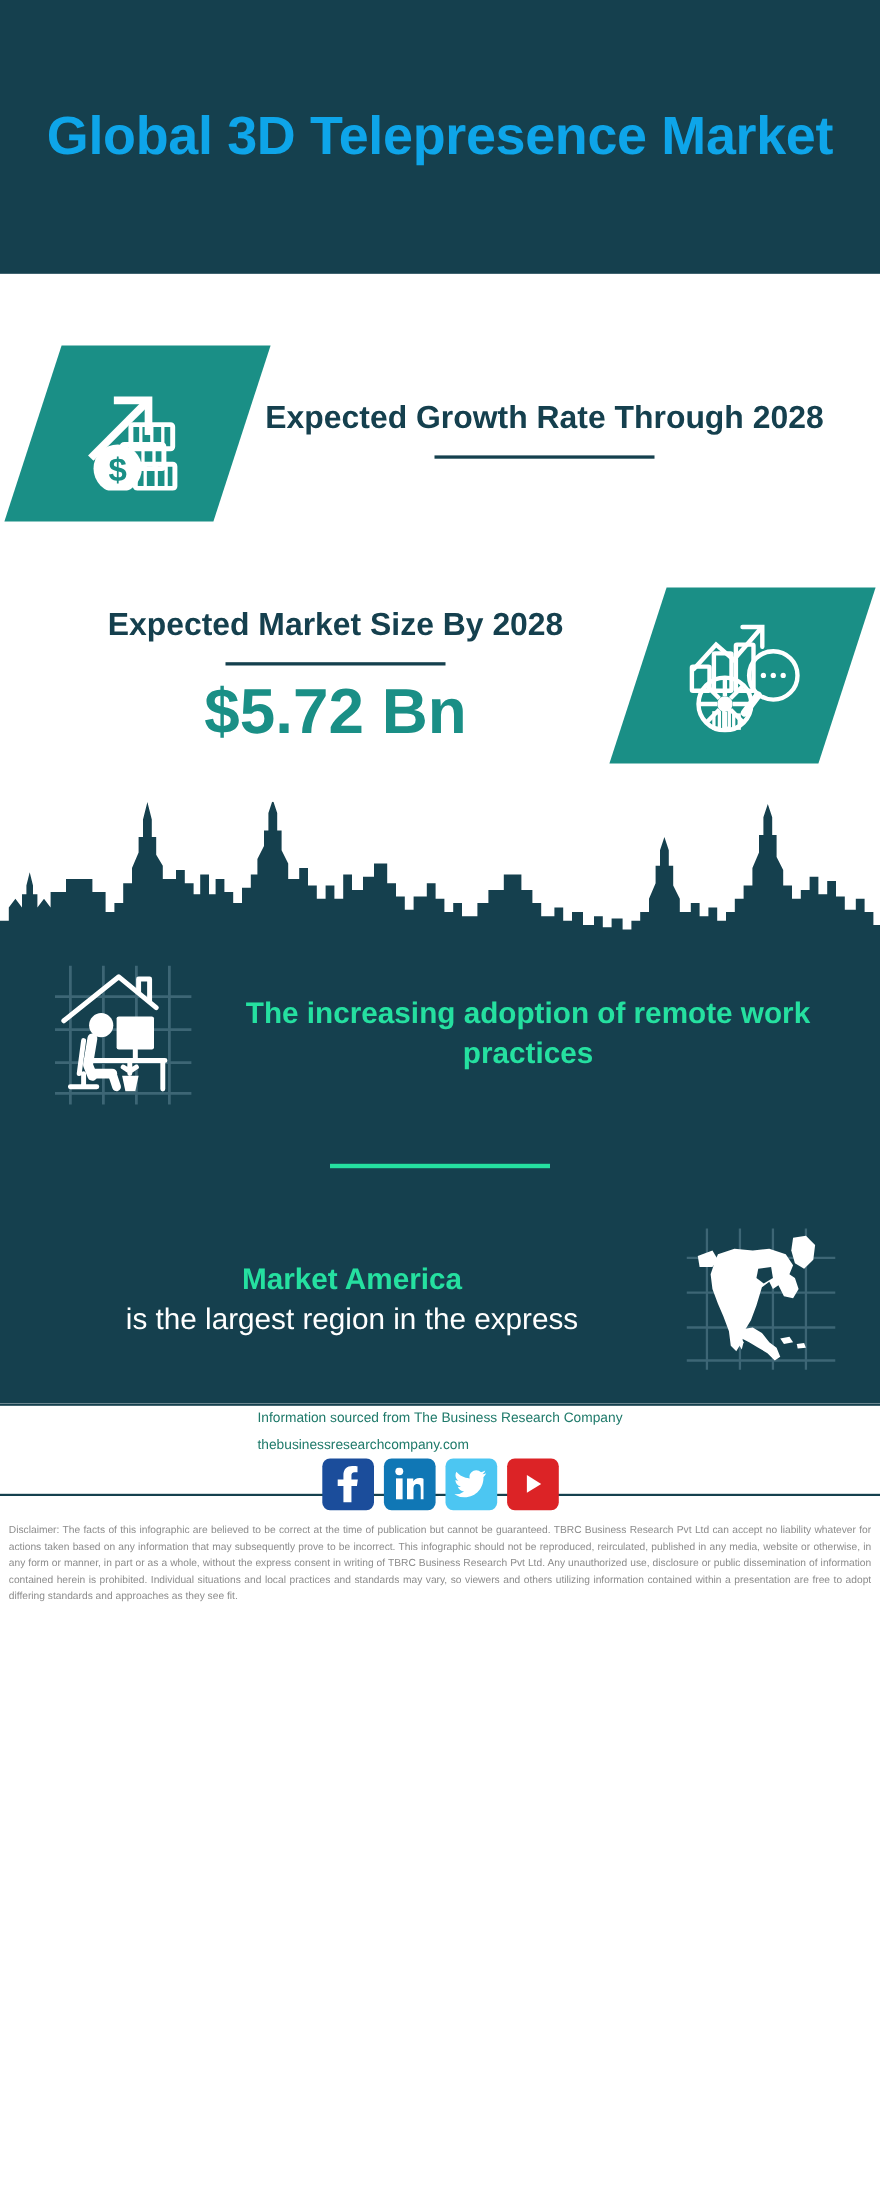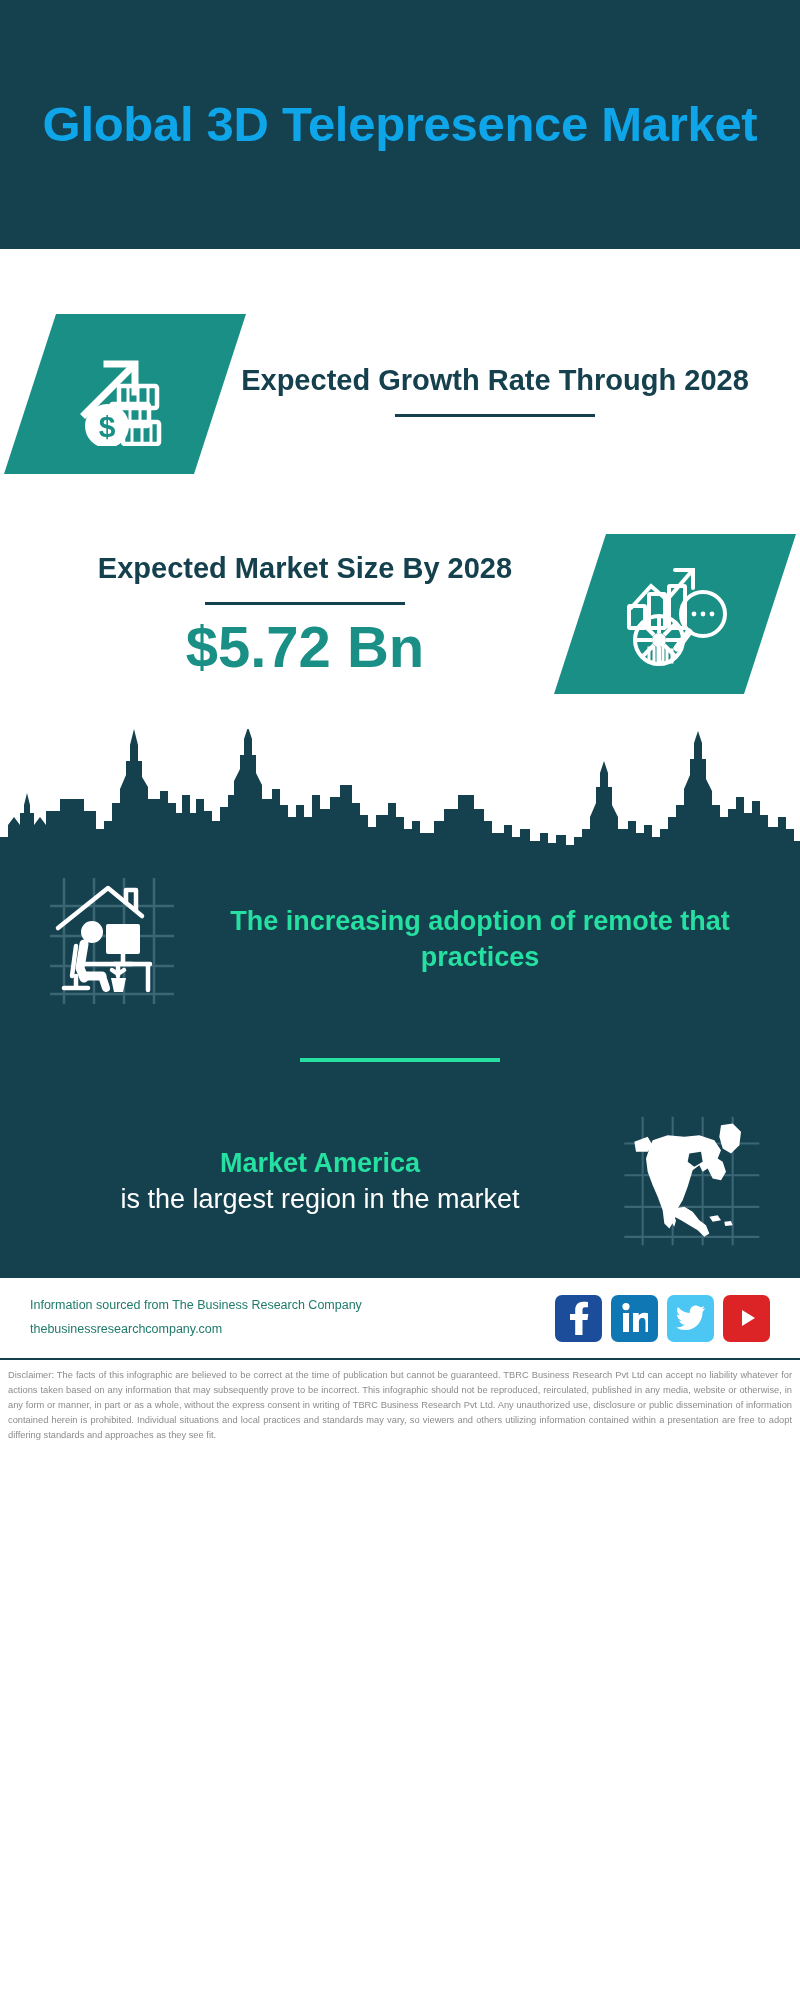--- a/index.html
+++ b/index.html
@@ -101,20 +101,21 @@
   }
 
   
   .footer {
     background:#ffffff;
     border-top:2px solid #15404e;
     border-bottom:2px solid #15404e;
     height:84px;
     display:flex; align-items:center;
     padding:0 30px;
+    flex-direction:column;
   }
   .footer-text { flex:1; }
   .footer-line {
     color:#1f7a6a; font-size:12.5px; line-height:1.9;
   }
   .socials { display:flex; gap:9px; flex:0 0 auto; }
   .social {
     width:47px; height:47px; border-radius:7px;
     display:flex; align-items:center; justify-content:center;
   }
@@ -123,20 +124,21 @@
   .s-tw { background:#4cc6f2; }
   .s-yt { background:#dc2326; }
 
   .disclaimer {
     padding:8px 8px 0 8px;
     color:#8c8c8c;
     font-size:9.3px;
     line-height:1.62;
     text-align:justify;
     font-family:"Liberation Sans", sans-serif;
+    margin-top:16px;
   }
 </style>
 </head>
 <body>
 
 <div class="header">
   <div class="header-title">Global 3D Telepresence Market</div>
 </div>
 
 <div class="white-zone">
@@ -238,30 +240,30 @@
           <path d="M89 90 V98 M80 100 H98"></path>
 
           <path d="M48 100 H116 M114 100 V126"></path>
 
           <path d="M84 112 L84 102 M78 106 L84 110 M90 106 L84 110"></path>
           <path d="M77 114 H92 L89 128 H80 Z" fill="#fff" stroke="none"></path>
         </g>
       </svg>
     </div>
     <div class="fact-text">
-      <div class="fact-head">The increasing adoption of remote that practices</div>
+      <div class="fact-head">The increasing adoption of remote work practices</div>
     </div>
   </div>
 
   <div class="divider"></div>
 
   <div class="fact">
     <div class="fact-text">
       <div class="fact-head">Market America</div>
-      <div class="fact-sub">is the largest region in the market</div>
+      <div class="fact-sub">is the largest region in the express</div>
     </div>
     <div class="fact-icon">
       <svg width="180" height="170" viewBox="0 0 180 170">
         <g stroke="#3d6675" stroke-width="2.5">
           <path d="M32 8 V162 M68 8 V162 M104 8 V162 M140 8 V162"></path>
           <path d="M10 40 H172 M10 78 H172 M10 116 H172 M10 152 H172"></path>
         </g>
         <g fill="#ffffff">
 
           <path d="M126 18 L140 16 L150 26 L148 42 L138 52 L128 46 L124 32 Z"></path>

